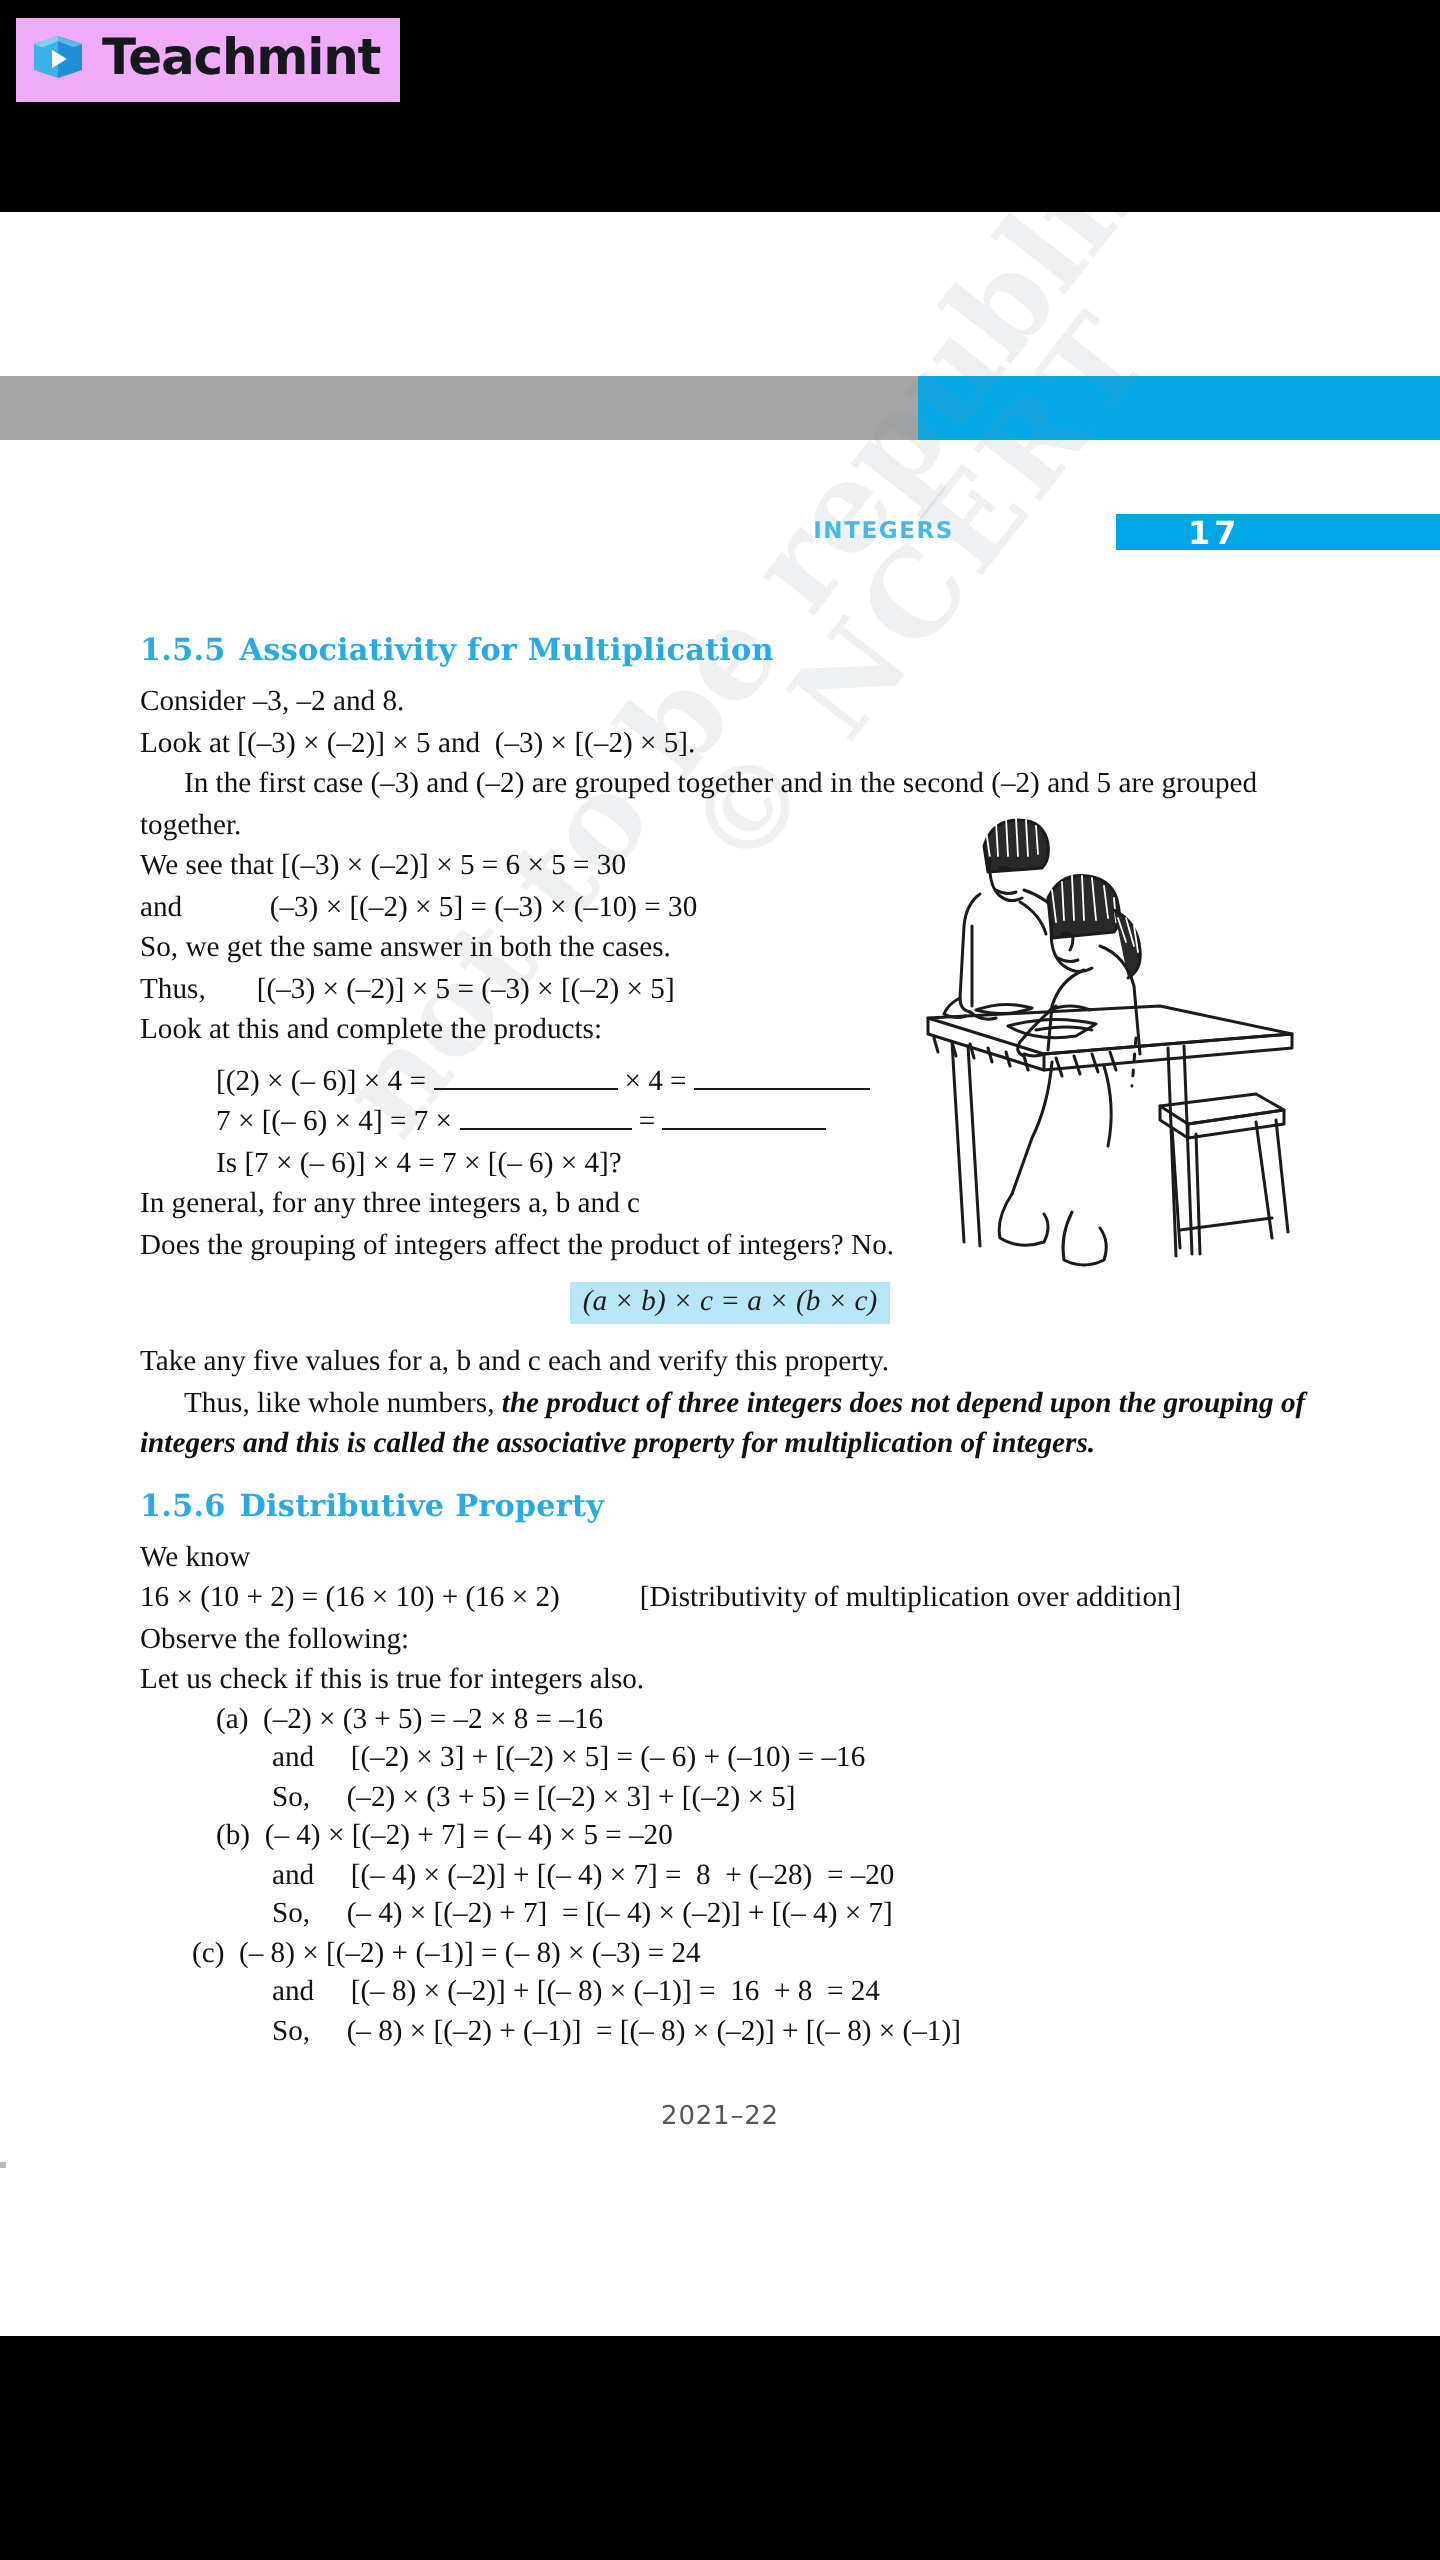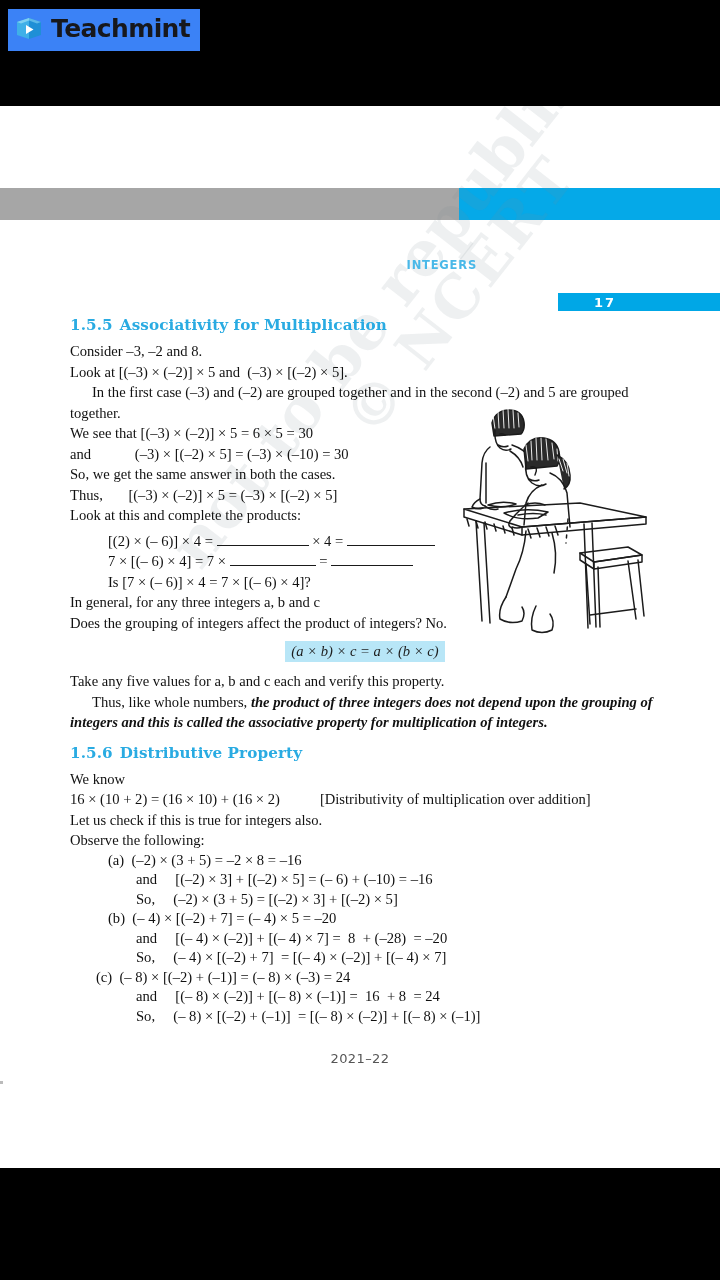--- a/index.html
+++ b/index.html
@@ -27,21 +27,21 @@
     left: 0; top: 1168px;
     width: 720px; height: 112px;
     background: #000;
   }
 
   
   .logo-chip {
     position: absolute;
     left: 8px; top: 9px;
     height: 42px;
-    background: #3b82f6;
+    background: #f0abfc;
     display: flex;
     align-items: center;
     padding: 0 10px 4px 6px;
     box-sizing: border-box;
   }
   .logo-mark {
     width: 30px; height: 30px;
     flex: 0 0 30px;
     margin-right: 7px;
     position: relative;
@@ -93,28 +93,27 @@
     color: #49b8e8;
     font-weight: bold;
   }
   .runhead-badge {
     position: absolute;
     left: 558px; top: 0;
     width: 162px; height: 18px;
     background: #00a7e6;
     color: #ffffff;
     font-family: "DejaVu Sans", sans-serif;
-    font-size: 13px;
+    font-size: 16px;
     font-weight: bold;
     letter-spacing: 2px;
     display: flex;
     align-items: center;
     padding-left: 36px;
     box-sizing: border-box;
-    margin-top: 36px;
   }
 
   
   .content {
     position: absolute;
     left: 70px; top: 186px;
     width: 590px;
     color: #111;
     margin-top: 24px;
   }
@@ -350,22 +349,22 @@
     <p class="ln ind"><span>Thus, like whole numbers, </span><span class="it">the product of three integers does not depend upon the grouping of integers and this is called the associative property for multiplication of integers.</span></p>
 
     <div class="gap-md"></div>
 
     <h2 class="sec">
       <span class="num">1.5.6</span><span>Distributive Property</span>
     </h2>
 
     <p class="ln">We know</p>
     <p class="ln"><span>16 × (10 + 2) = (16 × 10) + (16 × 2)</span><span style="display:inline-block;width:40px"></span><span>[Distributivity of multiplication over addition]</span></p>
+    <p class="ln">Observe the following:</p>
     <p class="ln">Let us check if this is true for integers also.</p>
-    <p class="ln">Observe the following:</p>
 
     <p class="ln tight pad-l30"><span>(a)</span>&nbsp; <span>(–2) × (3 + 5) = –2 × 8 = –16</span></p>
     <p class="ln tight" style="padding-left:66px"><span>and</span>&nbsp;&nbsp;&nbsp;&nbsp;&nbsp;<span>[(–2) × 3] + [(–2) × 5] = (– 6) + (–10) = –16</span></p>
     <p class="ln tight" style="padding-left:66px"><span>So,</span>&nbsp;&nbsp;&nbsp;&nbsp;&nbsp;<span>(–2) × (3 + 5) = [(–2) × 3] + [(–2) × 5]</span></p>
 
     <p class="ln tight pad-l30"><span>(b)</span>&nbsp; <span>(– 4) × [(–2) + 7] = (– 4) × 5 = –20</span></p>
     <p class="ln tight" style="padding-left:66px"><span>and</span>&nbsp;&nbsp;&nbsp;&nbsp;&nbsp;<span>[(– 4) × (–2)] + [(– 4) × 7] =  8  + (–28)  = –20</span></p>
     <p class="ln tight" style="padding-left:66px"><span>So,</span>&nbsp;&nbsp;&nbsp;&nbsp;&nbsp;<span>(– 4) × [(–2) + 7]  = [(– 4) × (–2)] + [(– 4) × 7]</span></p>
 
     <p class="ln tight pad-l22"><span>(c)</span>&nbsp; <span>(– 8) × [(–2) + (–1)] = (– 8) × (–3) = 24</span></p>

